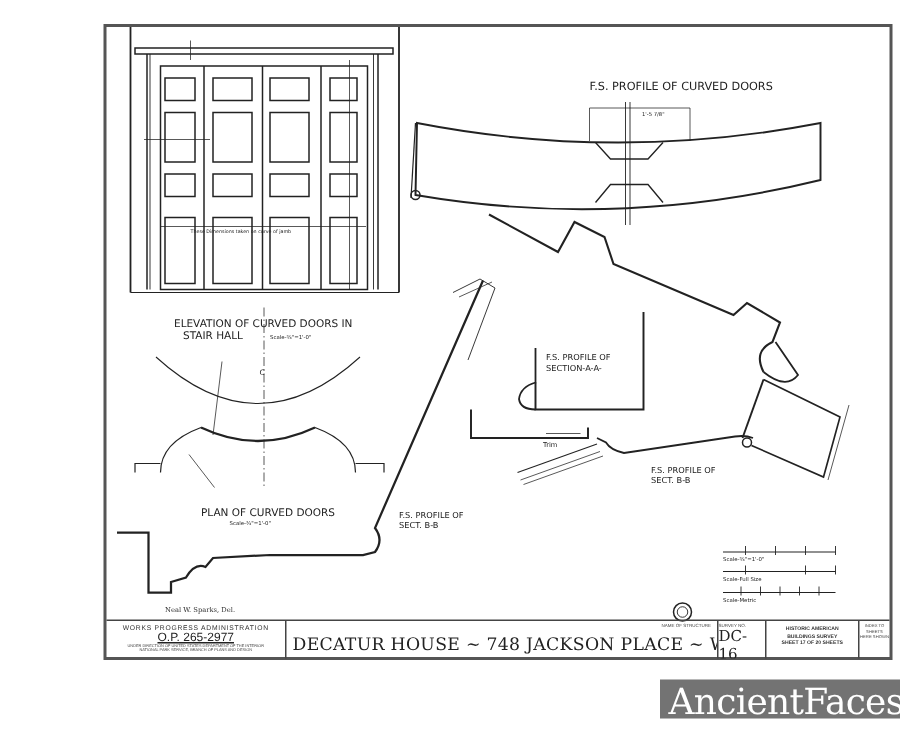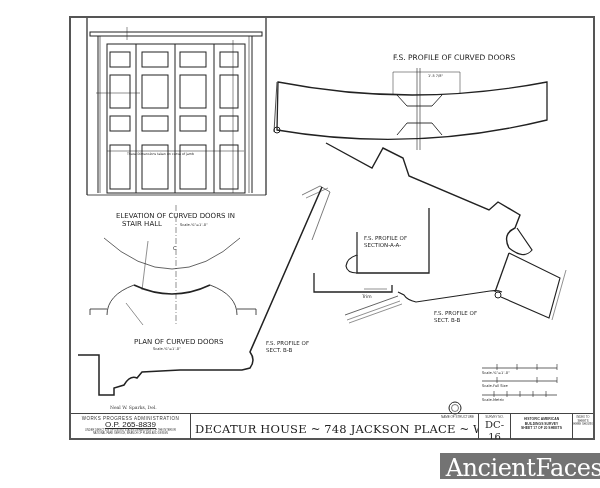--- a/index.html
+++ b/index.html
@@ -9,21 +9,21 @@
   svg text { font-family:"DejaVu Sans", sans-serif; fill:#222; }
   .titleblock { position:absolute; left:59px; top:413px; width:522px; height:25px; border-top:1.5px solid #444; display:flex; }
   .tb-cell { border-right:1.5px solid #444; box-sizing:border-box; position:relative; overflow:hidden; }
   .tb-wpa { width:120px; text-align:center; }
   .tb-wpa .l1 { font-size:4.5px; letter-spacing:0.5px; color:#333; margin-top:2px; }
   .tb-wpa .l2 { font-size:8px; color:#222; line-height:8px; text-decoration:underline; }
   .tb-wpa .l3 { font-size:2.6px; color:#444; line-height:3px; }
   .tb-name { width:288px; }
   .tb-name .lbl { position:absolute; right:4px; top:1px; font-size:3px; color:#444; }
   .tb-name .main { font-family:"DejaVu Serif", serif; font-size:11.5px; color:#222; position:absolute; left:4px; top:8px; white-space:nowrap; letter-spacing:0.2px; }
-  .tb-survey { width:32px; text-align:center; }
+  .tb-survey { width:32px; }
   .tb-survey .lbl { font-size:3px; color:#444; margin-top:1px; }
   .tb-survey .num { font-family:"DejaVu Serif", serif; font-size:10px; color:#222; line-height:12px; }
   .tb-habs { width:62px; text-align:center; }
   .tb-habs div { font-size:3.4px; color:#333; line-height:4.5px; font-weight:bold; }
   .tb-habs div:first-child { margin-top:3px; }
   .tb-index { flex:1; border-right:none; text-align:center; }
   .tb-index div { font-size:2.8px; color:#444; line-height:3.5px; }
   .tb-index div:first-child { margin-top:2px; }
   .delineator { position:absolute; left:98px; top:405px; font-size:4.5px; color:#333; font-family:"DejaVu Serif", serif; }
   .watermark { position:absolute; left:428px; top:453px; width:168px; height:26px; background:#737373; color:#ffffff; font-family:"DejaVu Serif", serif; font-size:24px; line-height:30px; text-align:center; letter-spacing:-0.5px; }
@@ -166,21 +166,21 @@
     <text x="470" y="374" font-size="3.6">Scale-¾"=1'-0"</text>
     <text x="470" y="387" font-size="3.6">Scale-Full Size</text>
     <text x="470" y="401" font-size="3.6">Scale-Metric</text>
   </svg>
 
   <div class="delineator">Neal W. Sparks, Del.</div>
 
   <div class="titleblock">
     <div class="tb-cell tb-wpa">
       <div class="l1">WORKS PROGRESS ADMINISTRATION</div>
-      <div class="l2">O.P. 265-8839</div>
+      <div class="l2">O.P. 265-2977</div>
       <div class="l3">UNDER DIRECTION OF UNITED STATES DEPARTMENT OF THE INTERIOR</div>
       <div class="l3">NATIONAL PARK SERVICE, BRANCH OF PLANS AND DESIGN</div>
     </div>
     <div class="tb-cell tb-name">
       <div class="lbl">NAME OF STRUCTURE</div>
       <div class="main">DECATUR HOUSE ~ 748 JACKSON PLACE ~ WASH., D.C.</div>
     </div>
     <div class="tb-cell tb-survey">
       <div class="lbl">SURVEY NO.</div>
       <div class="num">DC-16</div>

